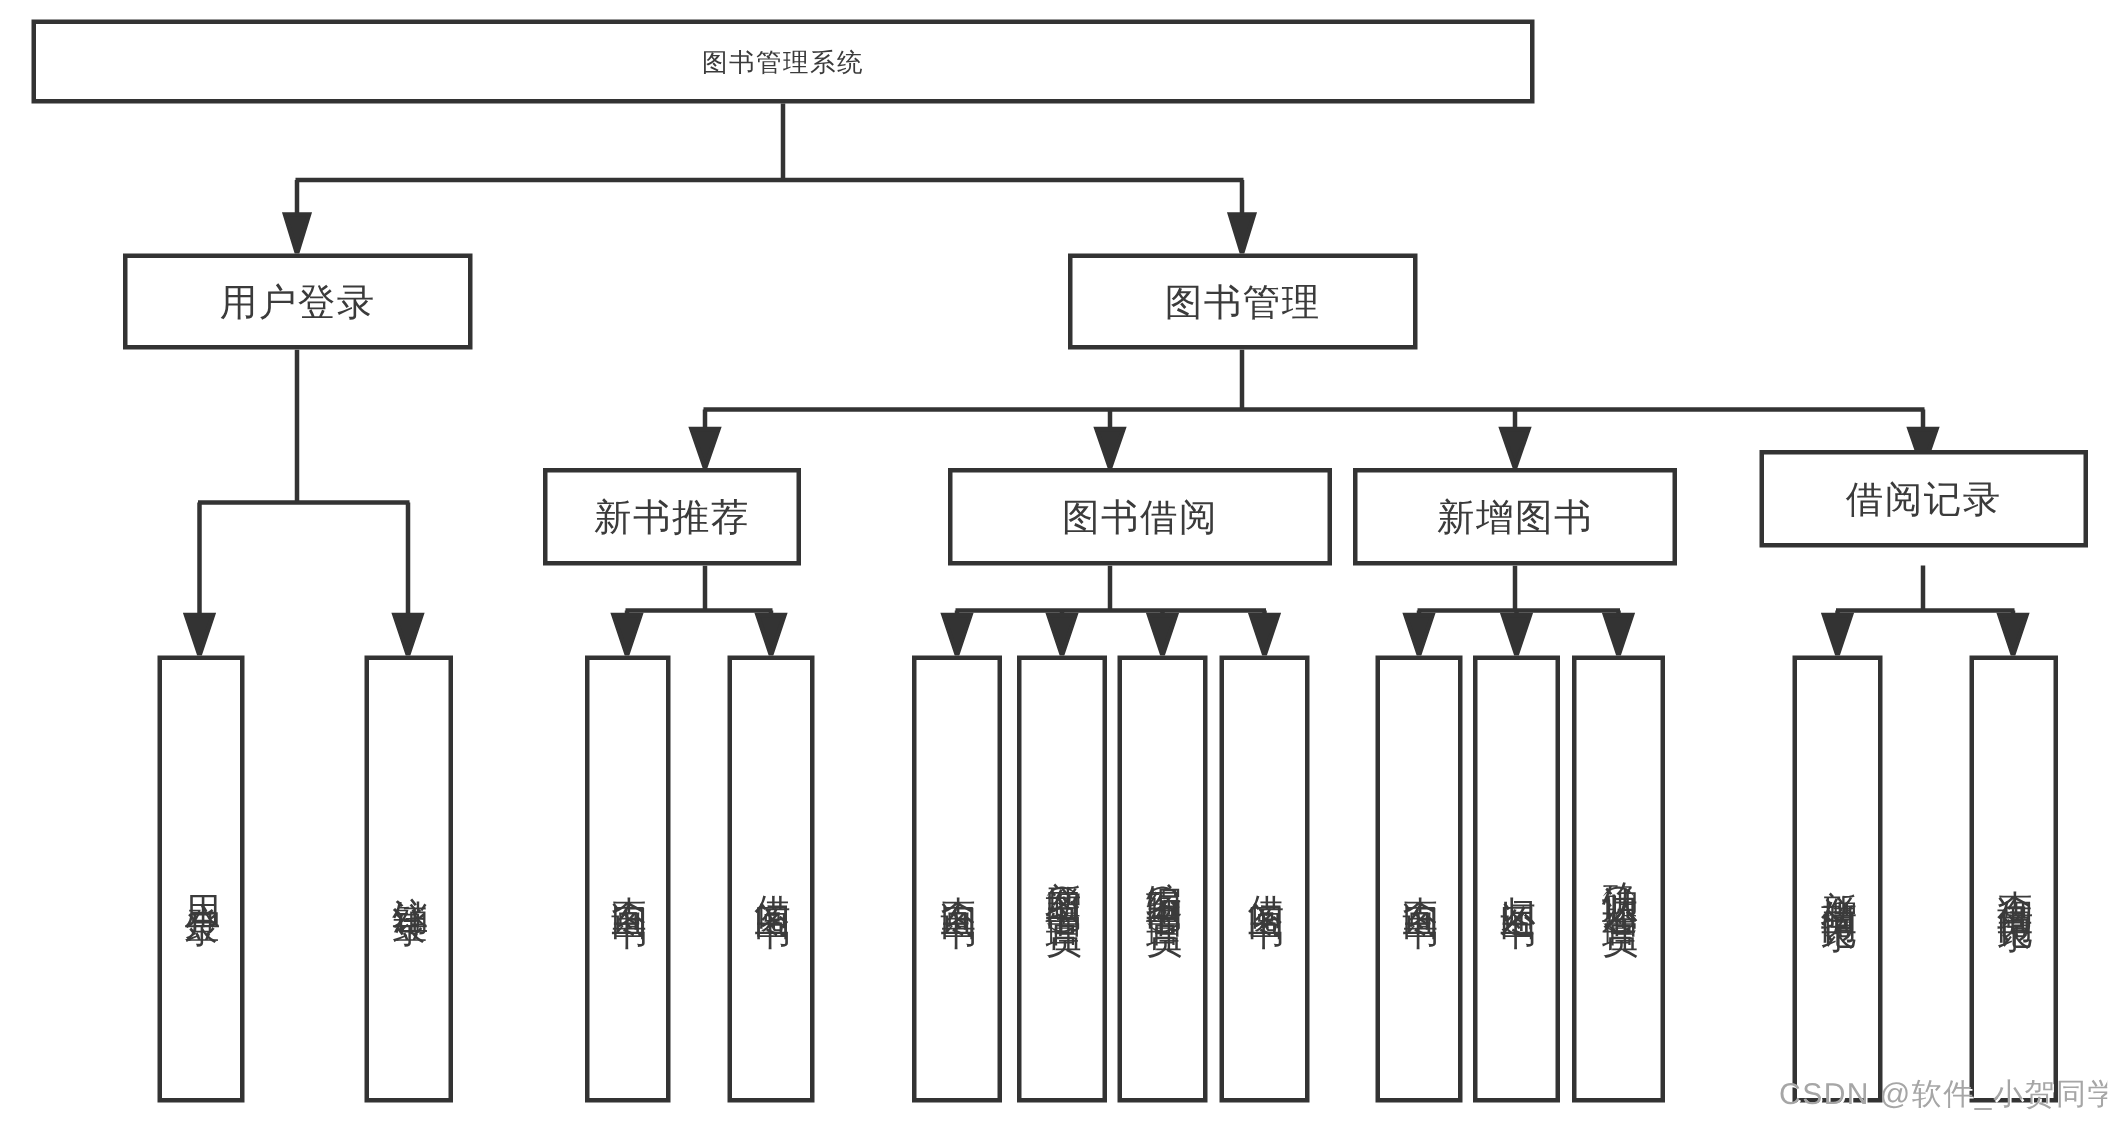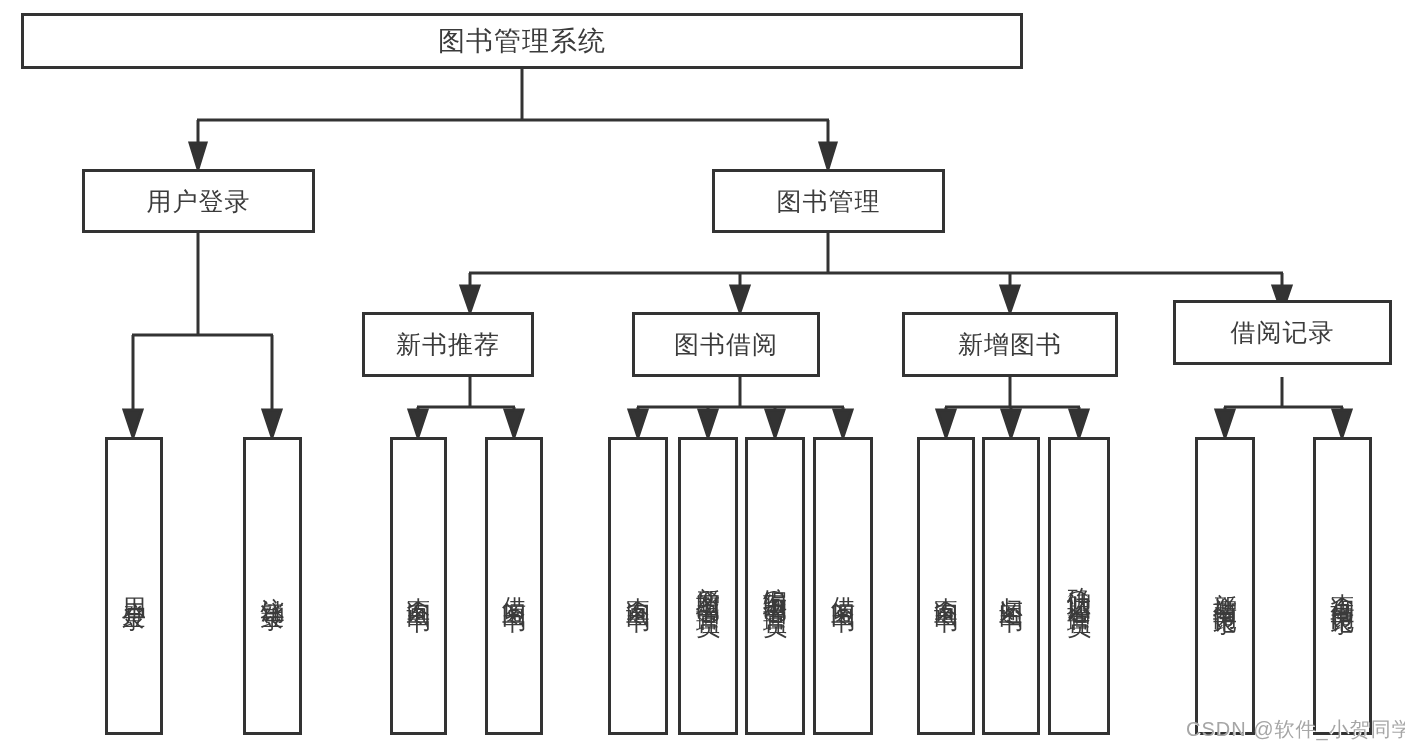--- a/index.html
+++ b/index.html
@@ -15,21 +15,21 @@
     position:absolute;
     box-sizing:border-box;
     border:3px solid #333333;
     background:#ffffff;
     display:flex;
     align-items:center;
     justify-content:center;
     color:#3b3b3b;
   }
   .hbox{font-size:25px;letter-spacing:1px;}
-  .rootbox{font-size:27px;letter-spacing:1px;}
+  .rootbox{font-size:17px;letter-spacing:1px;}
   .vbox span{
     writing-mode:vertical-rl;
     text-orientation:mixed;
     font-size:24px;
     line-height:1;
     letter-spacing:4px;
     white-space:nowrap;
   }
   .watermark{
     position:absolute;
@@ -109,21 +109,21 @@
       <polygon points="1333,410 1351,410 1342,437"></polygon>
     </g>
   </svg>
 
   <div class="box rootbox" style="left:21px;top:13px;width:1002px;height:56px">图书管理系统</div>
 
   <div class="box hbox" style="left:82px;top:169px;width:233px;height:64px">用户登录</div>
   <div class="box hbox" style="left:712px;top:169px;width:233px;height:64px">图书管理</div>
 
   <div class="box hbox" style="left:362px;top:312px;width:172px;height:65px">新书推荐</div>
-  <div class="box hbox" style="left:632px;top:312px;width:188px;height:65px">图书借阅</div>
+  <div class="box hbox" style="left:632px;top:312px;width:256px;height:65px">图书借阅</div>
   <div class="box hbox" style="left:902px;top:312px;width:216px;height:65px">新增图书</div>
   <div class="box hbox" style="left:1173px;top:300px;width:219px;height:65px">借阅记录</div>
 
   <div class="box vbox" style="left:105px;top:437px;width:58px;height:298px">
     <span>用户登录</span>
     </div>
   <div class="box vbox" style="left:243px;top:437px;width:59px;height:298px">
     <span>注销登录</span>
     </div>
 

